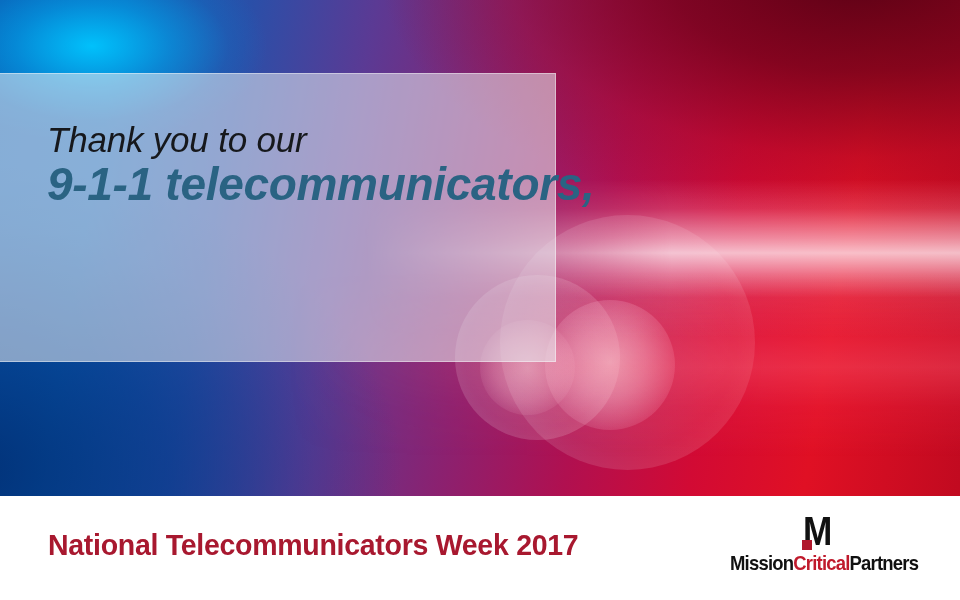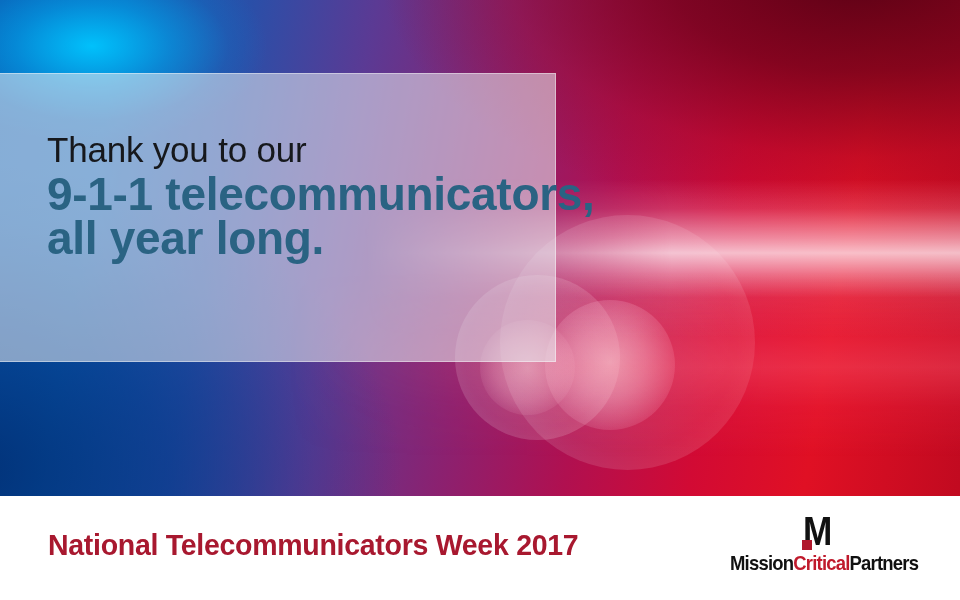--- a/index.html
+++ b/index.html
@@ -127,24 +127,25 @@
     width: 560px;
     height: 289px;
     background: rgba(232,236,240,0.56);
     border: 1px solid rgba(255,255,255,0.42);
     box-sizing: border-box;
   }
 
   .quote-text {
     position: absolute;
     left: 47px;
-    top: 128px;
+    top: 118px;
     width: 500px;
     line-height: 44px;
     letter-spacing: -0.2px;
+    font-style: italic;
   }
   .q-line {
     display: block;
     white-space: nowrap;
   }
   .q-light {
     font-size: 35px;
     font-weight: 400;
     color: #16181c;
   }
@@ -266,21 +267,20 @@
 
     <div class="bg-layer bg-streak"></div>
     <div class="bg-layer bg-streak2"></div>
   </div>
 
   <div class="quote-panel"></div>
 
   <div class="quote-text">
     <span class="q-line q-light">Thank you to our</span>
     <span class="q-line q-bold">9-1-1 telecommunicators,</span>
-    <span class="q-line q-bold">all year long.</span>
   </div>
 
   <div class="banner"></div>
 
   <div class="banner-title">National Telecommunicators Week 2017</div>
 
   <div class="logo">
     <div class="logo-mark">
       <span class="logo-m">M</span>
       <span class="logo-dot"></span>

